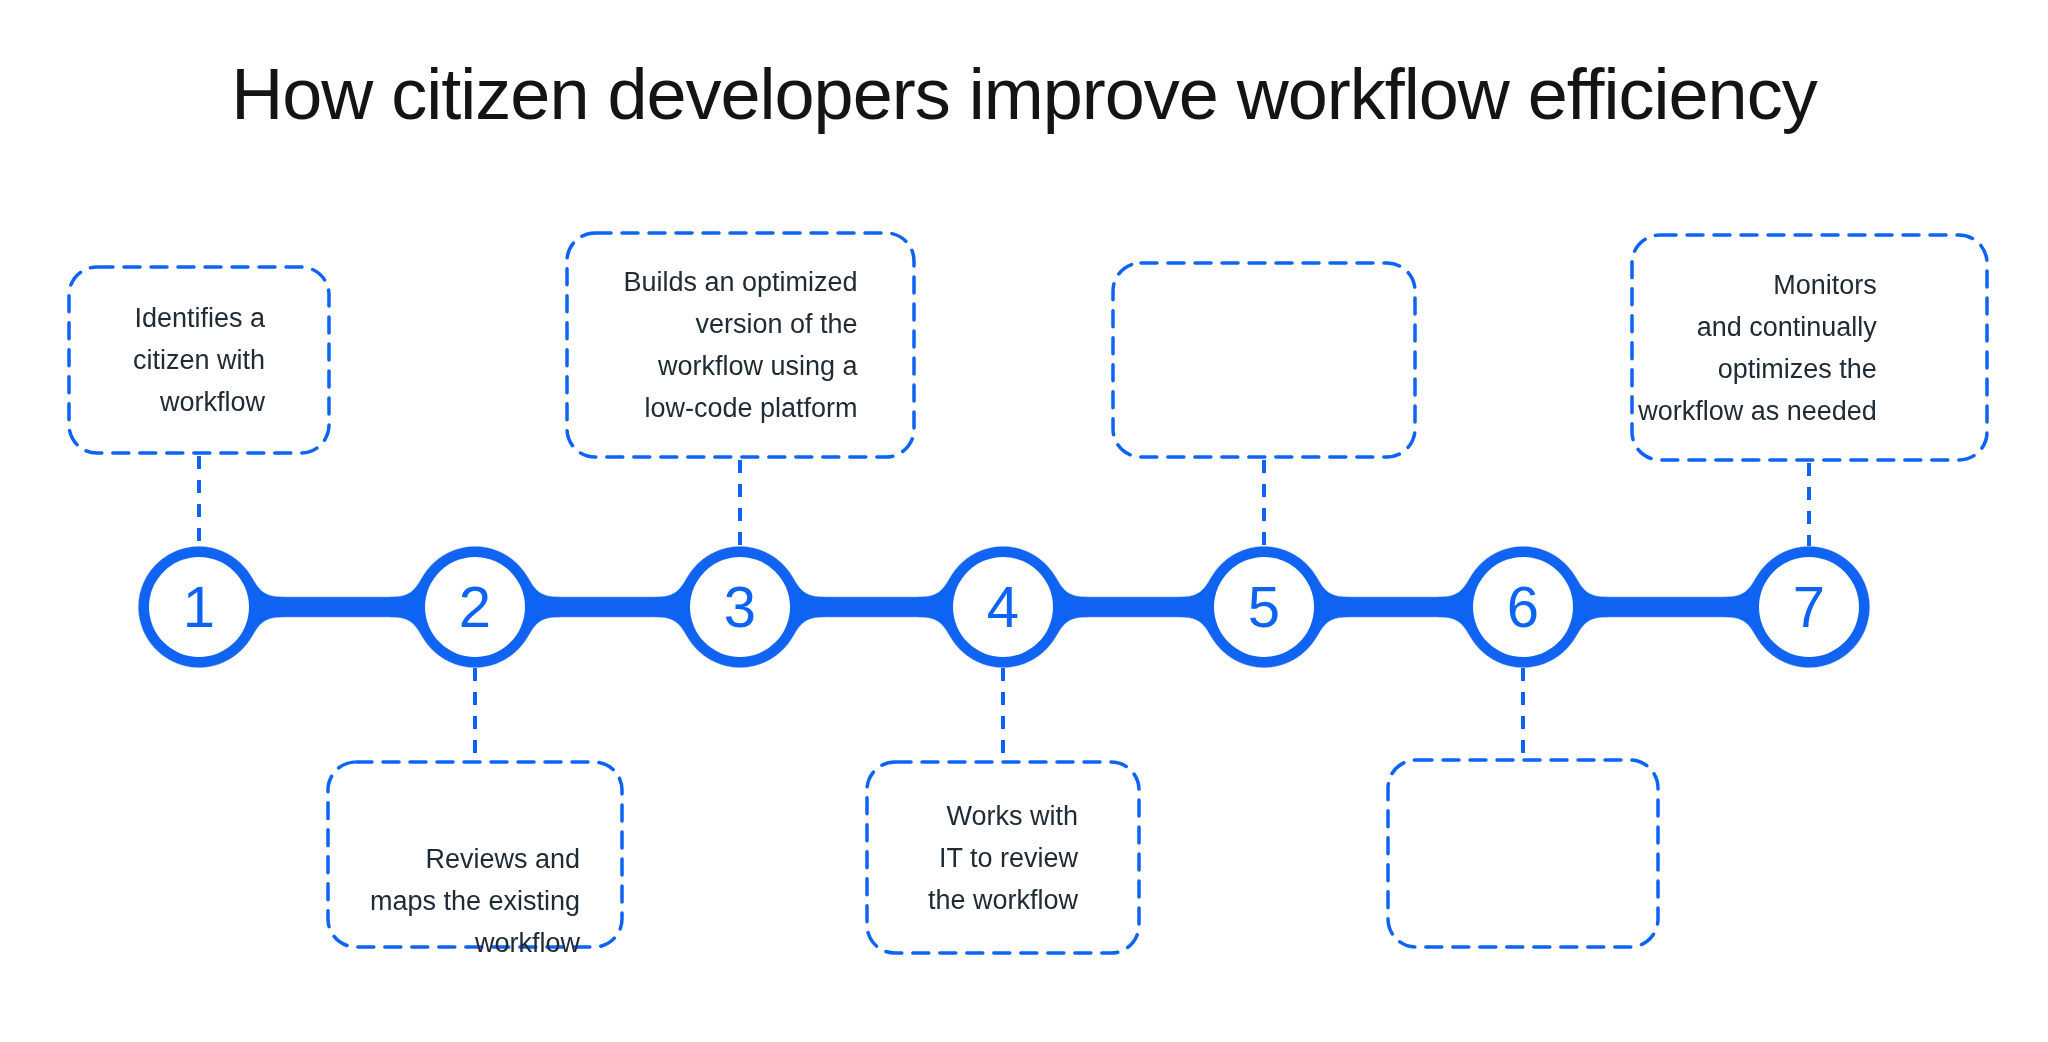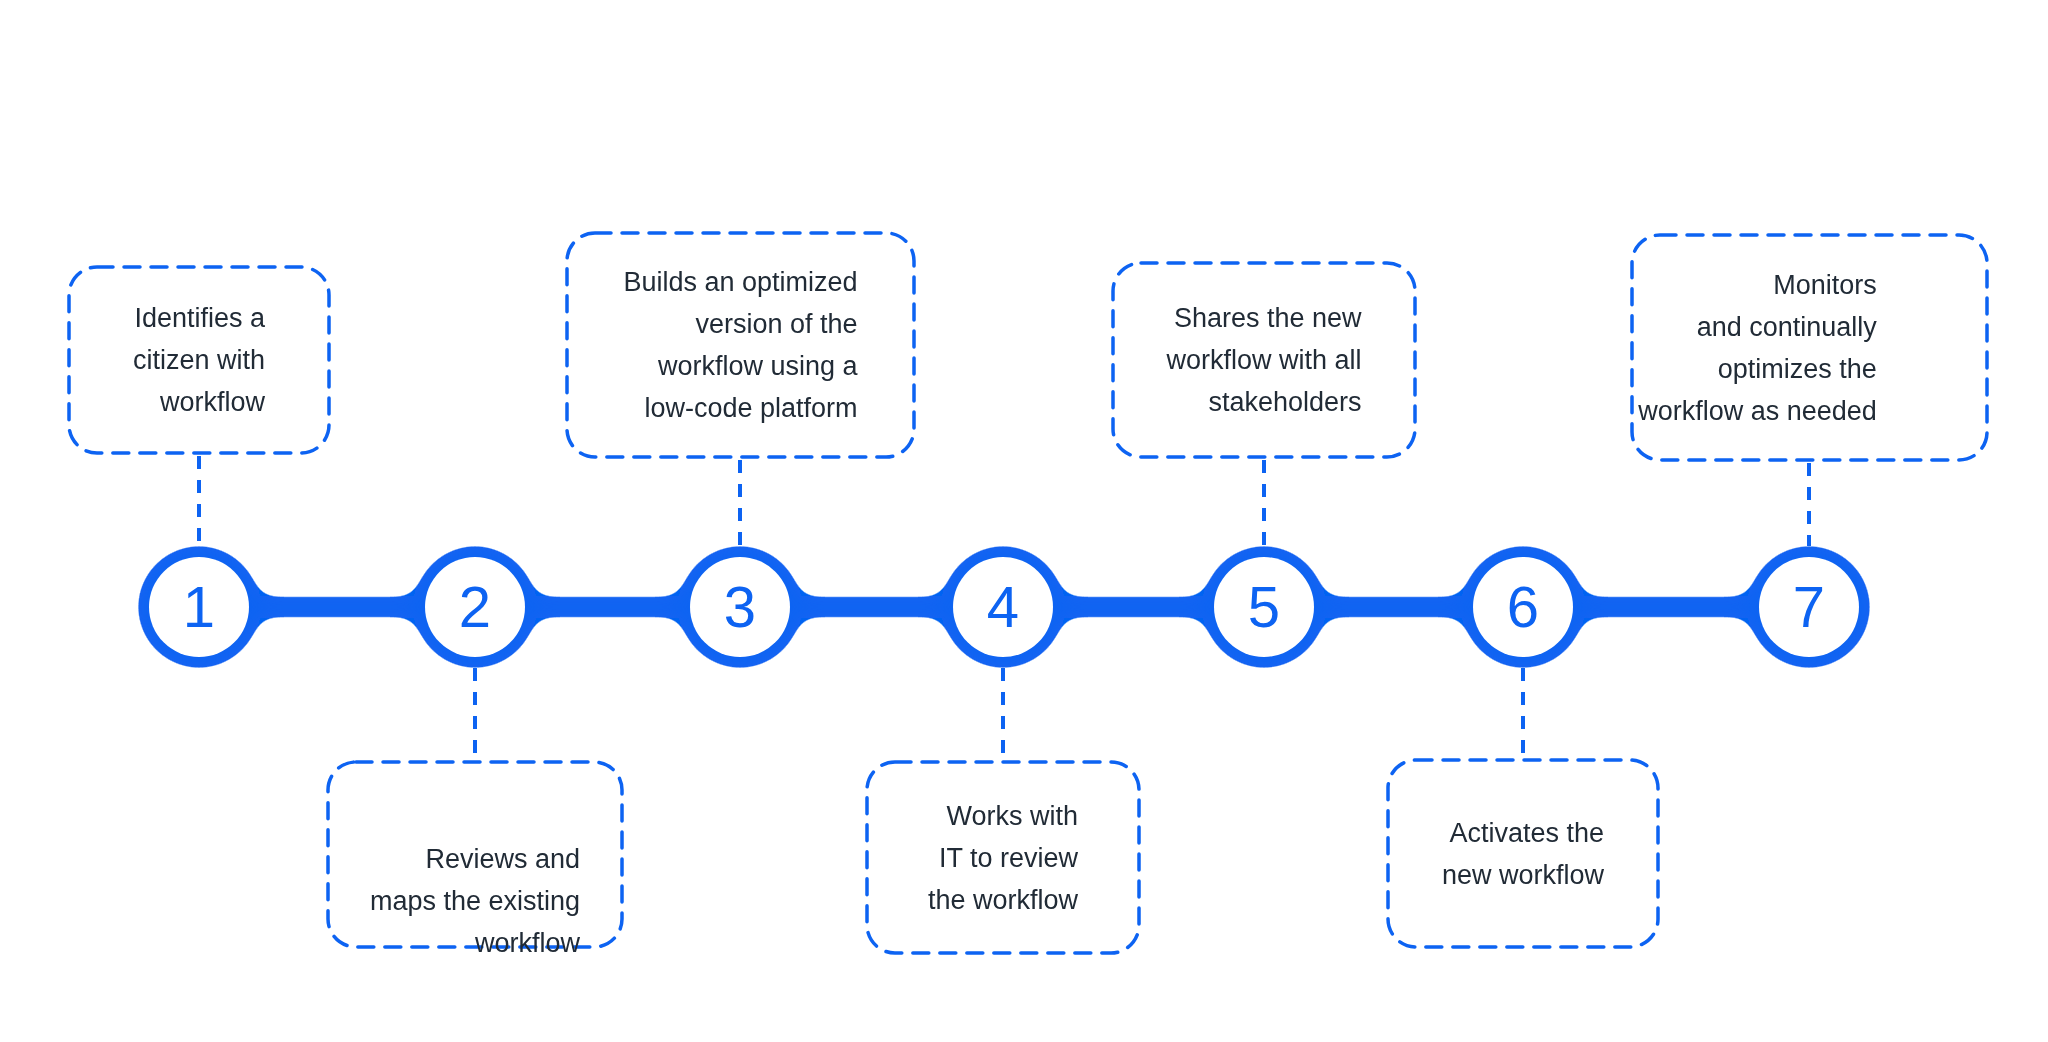--- a/index.html
+++ b/index.html
@@ -82,20 +82,21 @@
   .n4{left:941px; top:545px;}
   .n5{left:1202px;top:545px;}
   .n6{left:1461px;top:545px;}
   .n7{left:1747px;top:545px;}
 </style>
 </head>
 <body>
 
 <div class="canvas">
 
+  <h1 class="title">How citizen developers improve workflow efficiency</h1>
 
   <svg class="layer" viewBox="0 0 2048 1042" aria-hidden="true">
     <defs>
       <filter id="goo" x="-5%" y="-150%" width="110%" height="400%">
         <feGaussianBlur in="SourceGraphic" stdDeviation="10" result="blur"></feGaussianBlur>
         <feColorMatrix in="blur" mode="matrix" values="1 0 0 0 0  0 1 0 0 0  0 0 1 0 0  0 0 0 20 -10"></feColorMatrix>
       </filter>
     </defs>
 
     <g filter="url(#goo)">
@@ -148,23 +149,18 @@
   <div class="step-label b2">Reviews and
 maps the existing
 workflow</div>
   <div class="step-label b3">Builds an optimized
 version of the
 workflow using a
 low-code platform</div>
   <div class="step-label b4">Works with
 IT to review
 the workflow</div>
-  <div class="step-label b5">Shares the new
-workflow with all
-stakeholders</div>
-  <div class="step-label b6">Activates the
-new workflow</div>
   <div class="step-label b7">Monitors
 and continually
 optimizes the
 workflow as needed</div>
 
 </div>
 
 </body></html>

